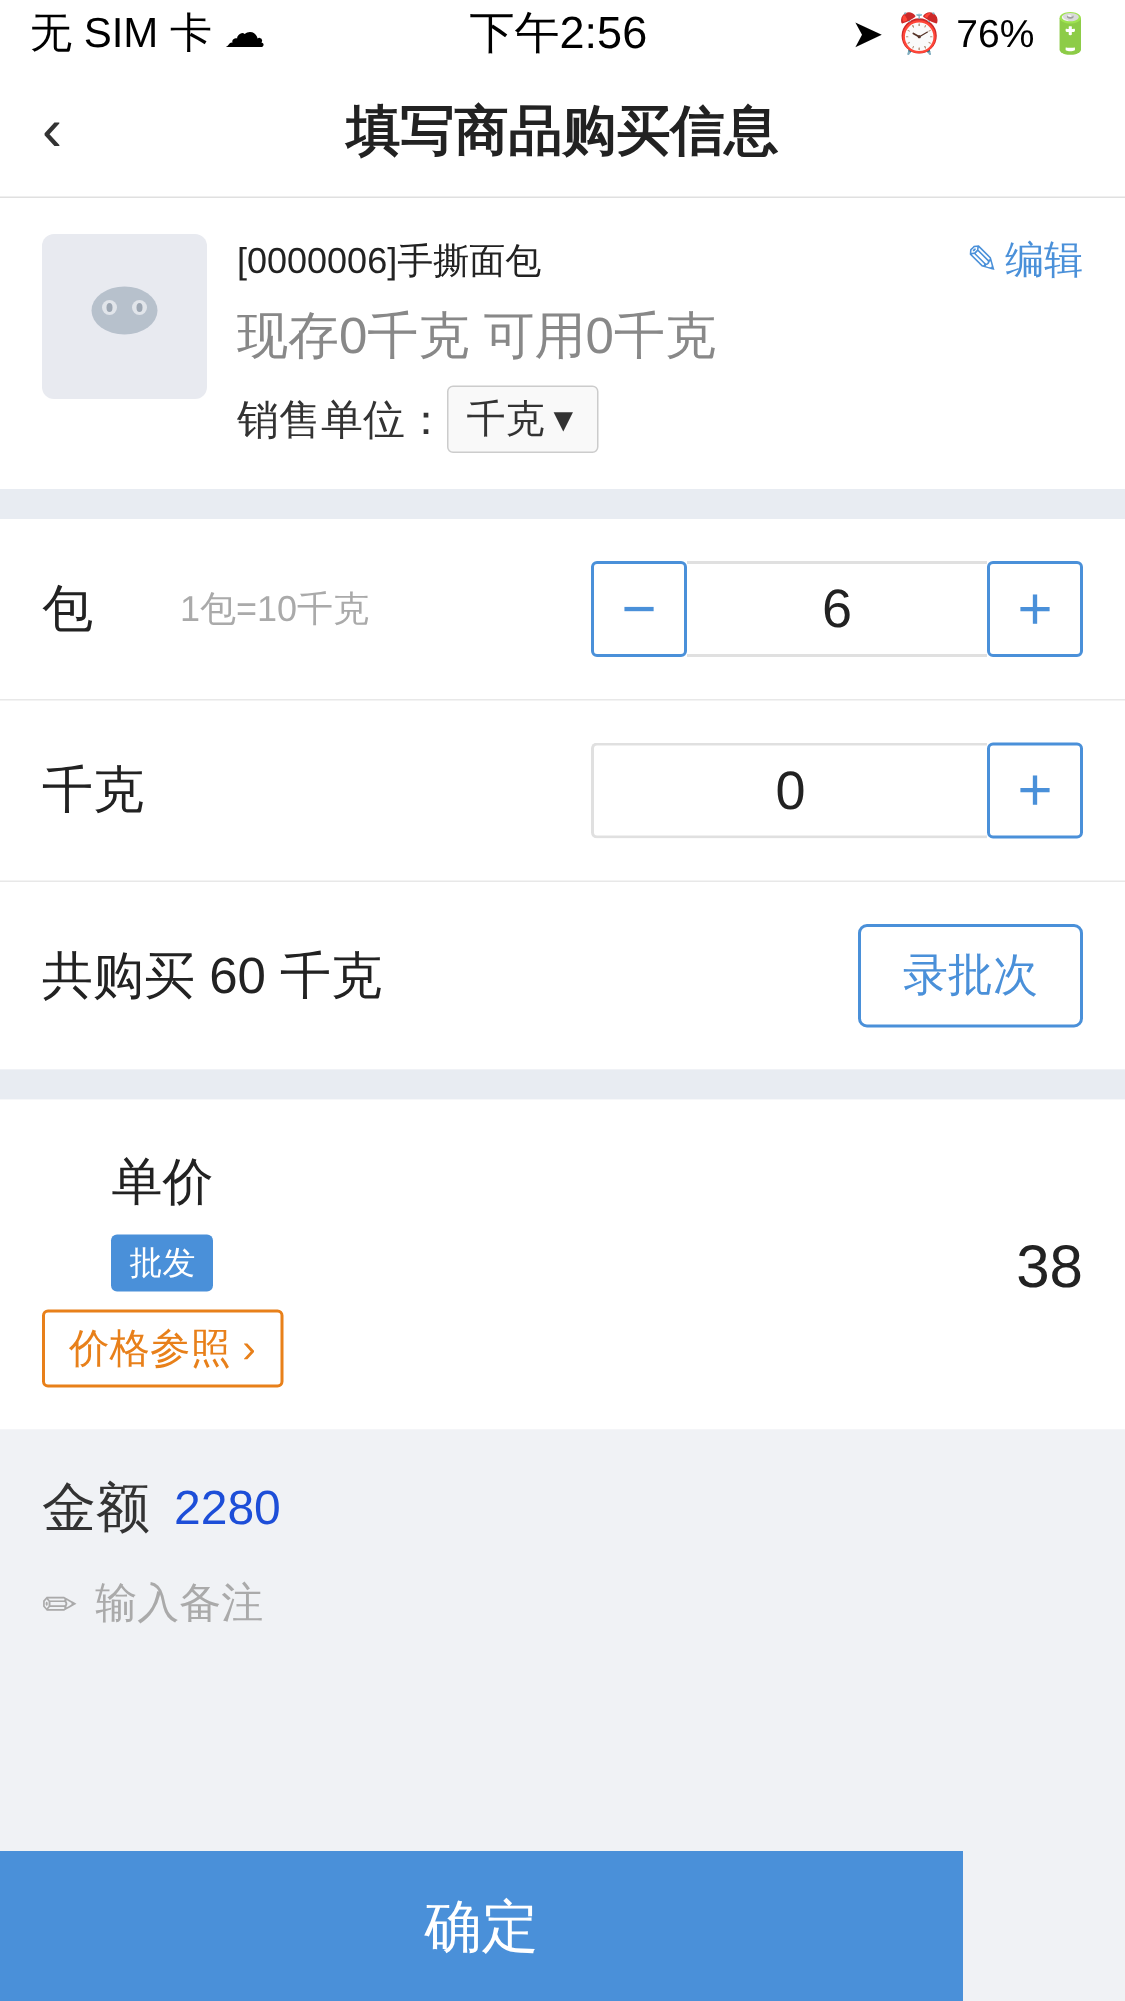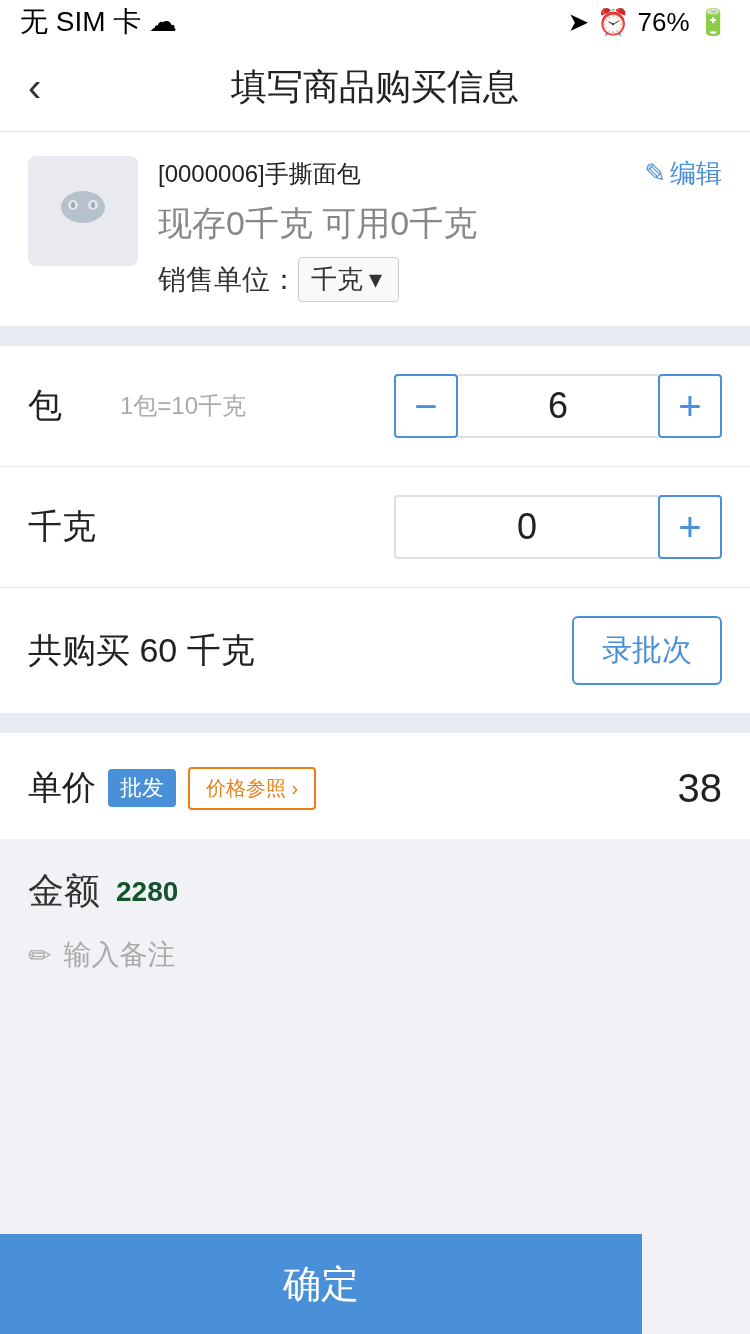--- a/index.html
+++ b/index.html
@@ -54,21 +54,21 @@
     }
     .nav-back {
       position: absolute;
       left: 28px;
       font-size: 40px;
       color: #333;
       cursor: pointer;
     }
     .nav-title {
       font-size: 36px;
-      font-weight: 400;
+      font-weight: 700;
       color: #222;
     }
 
     
     .product-card {
       background: #fff;
       padding: 24px 28px;
       display: flex;
       align-items: flex-start;
       gap: 20px;
@@ -238,33 +238,34 @@
       display: flex;
       align-items: center;
       justify-content: space-between;
     }
     .price-label {
       font-size: 34px;
       color: #222;
       display: flex;
       align-items: center;
       gap: 12px;
+      flex-direction: column;
     }
     .price-tag {
       background: #4a90d9;
       color: #fff;
       font-size: 22px;
       padding: 4px 12px;
       border-radius: 4px;
     }
     .price-ref-btn {
       border: 2px solid #e8801a;
       border-radius: 4px;
       padding: 6px 16px;
-      font-size: 20px;
+      font-size: 27px;
       color: #e8801a;
       background: #fff;
       display: flex;
       align-items: center;
       gap: 4px;
       cursor: pointer;
     }
     .price-value {
       font-size: 40px;
       color: #222;
@@ -282,23 +283,23 @@
       font-weight: 500;
       display: flex;
       align-items: center;
       gap: 16px;
     }
     .amount-label {
       font-size: 36px;
       color: #333;
     }
     .amount-value {
-      font-size: 28px;
-      color: #14532d;
-      font-weight: 700;
+      font-size: 32px;
+      color: #1d4ed8;
+      font-weight: 400;
     }
     .note-row {
       display: flex;
       align-items: center;
       gap: 12px;
       margin-top: 20px;
       font-size: 28px;
       color: #aaa;
     }
 
@@ -328,20 +329,21 @@
       font-weight: 500;
     }
   </style>
 </head>
 <body>
 
 <div class="status-bar">
   <div class="status-left">
     <span>无 SIM 卡  ☁</span>
   </div>
+  <div class="status-center">下午2:56</div>
   <div class="status-right">
     <span>➤</span>
     <span>⏰</span>
     <span>76%</span>
     <span>🔋</span>
   </div>
 </div>
 
 <div class="nav-bar">
   <div class="nav-back">‹</div>

